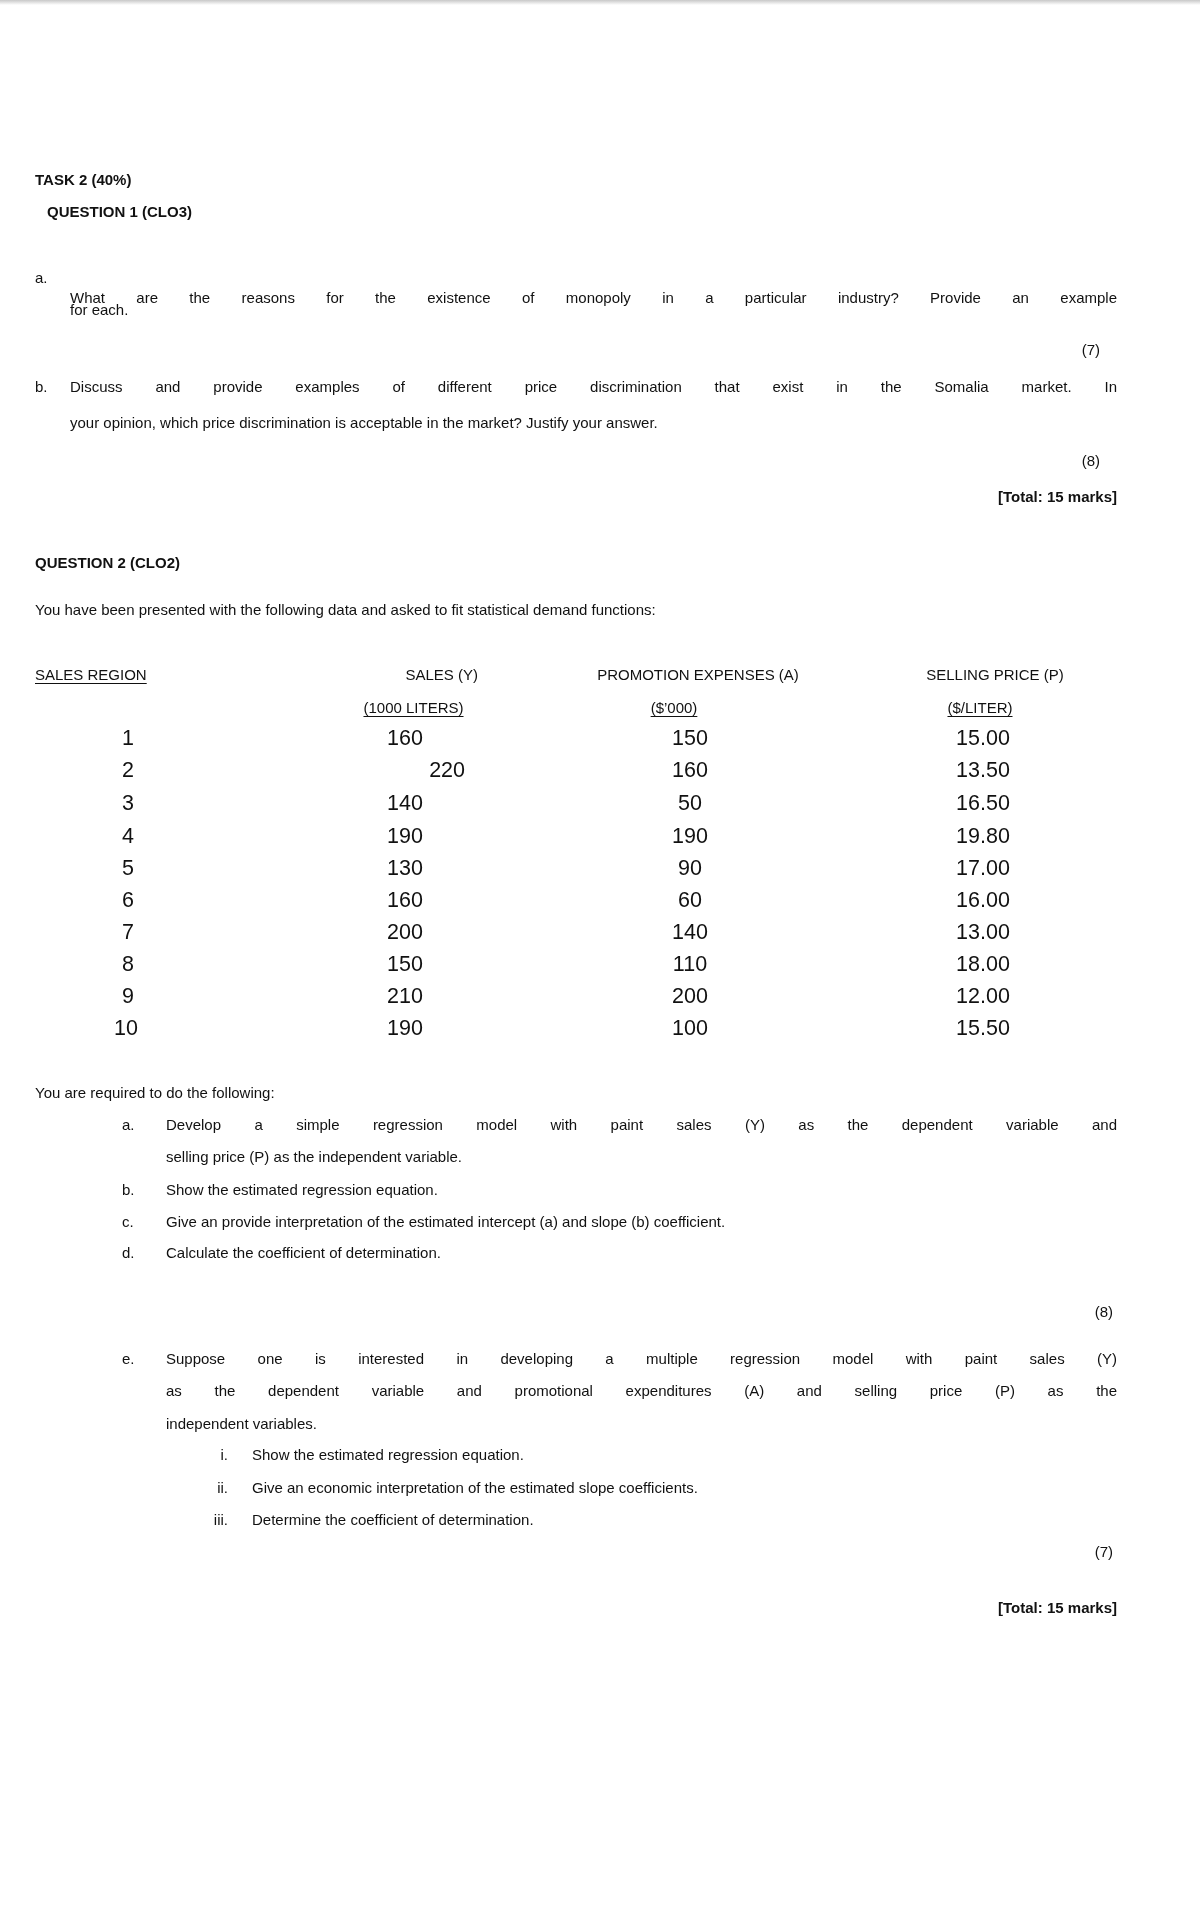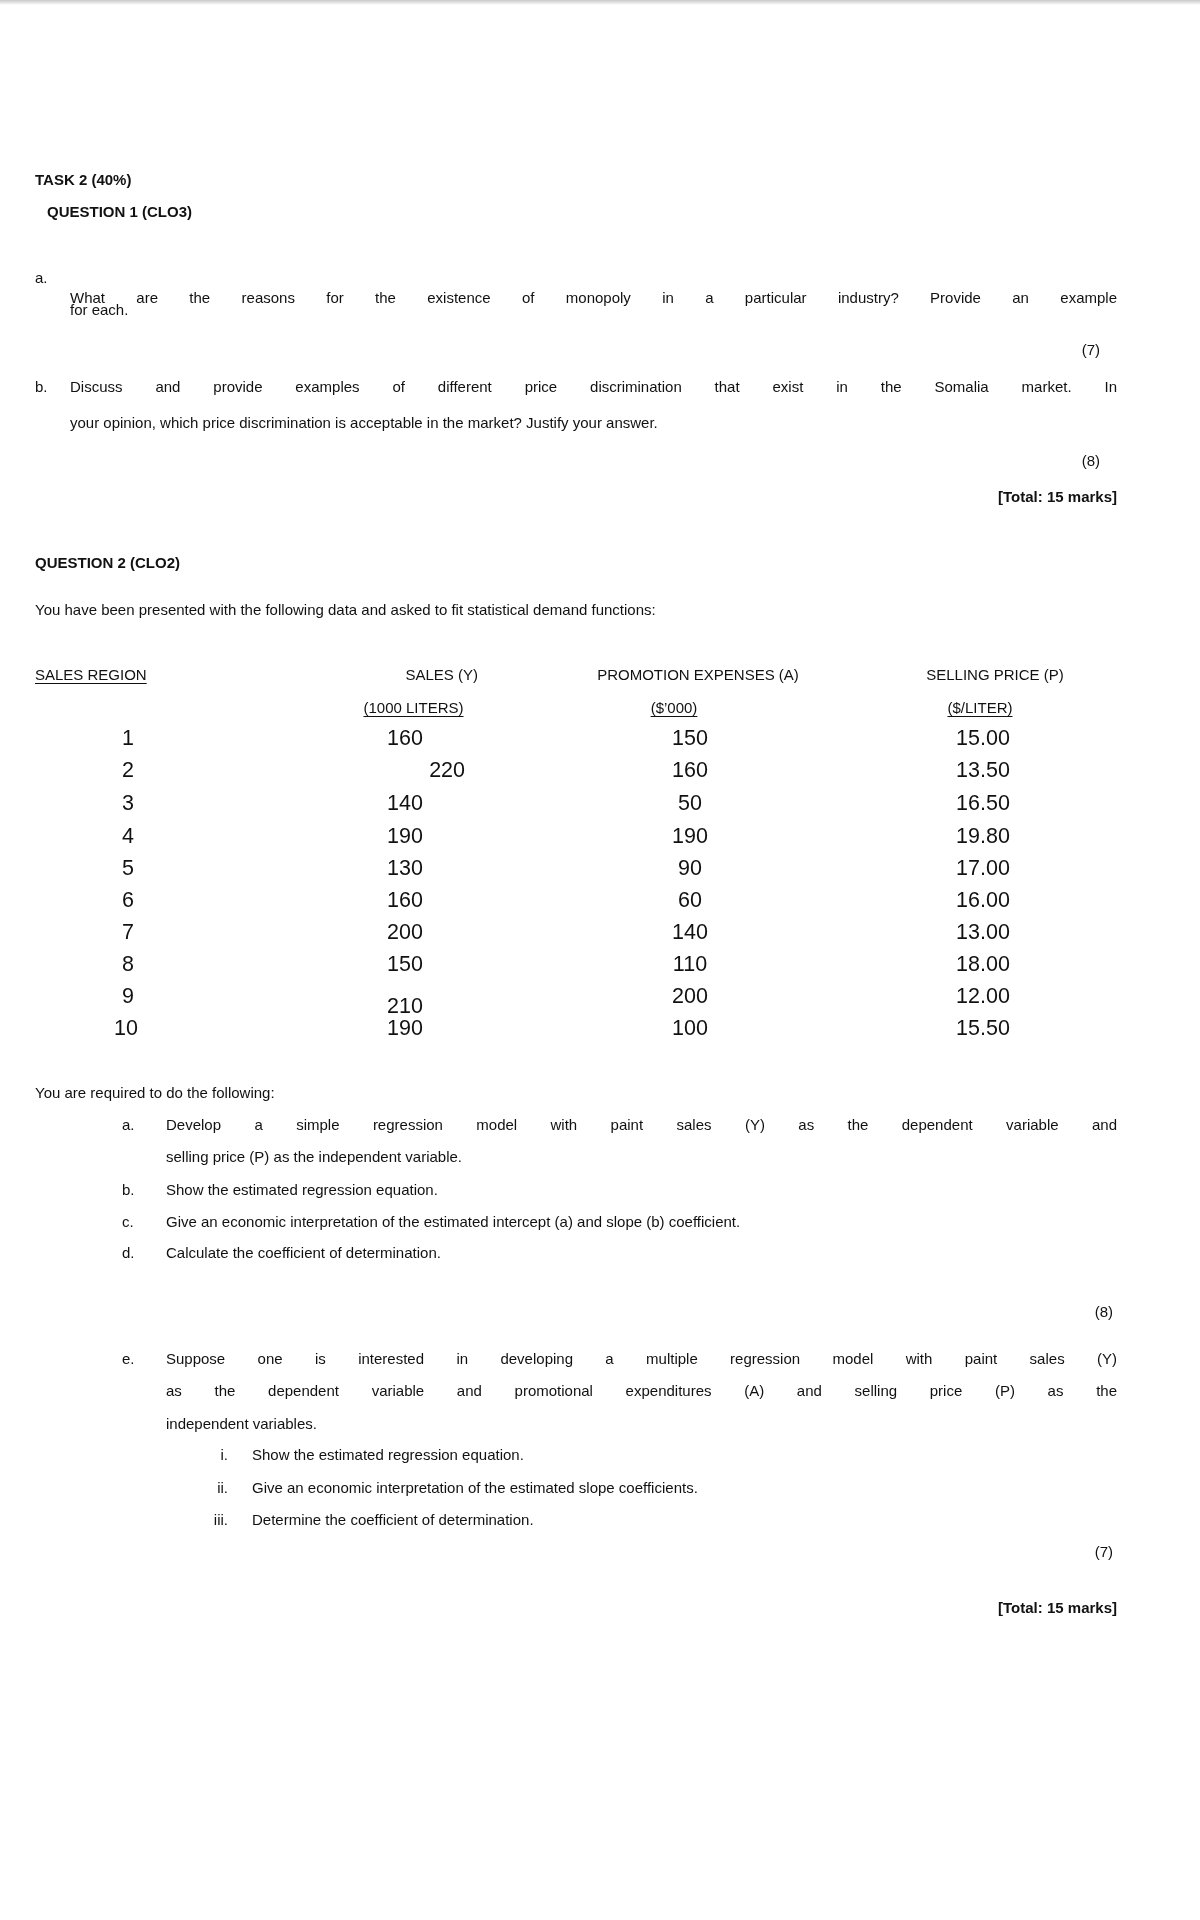--- a/index.html
+++ b/index.html
@@ -89,21 +89,21 @@
     <div class="num" style="left:923px; top:919px;">13.00</div>
   </div>
   <div>
     <div class="num" style="left:68px; top:951px;">8</div>
     <div class="num" style="left:345px; top:951px;">150</div>
     <div class="num" style="left:630px; top:951px;">110</div>
     <div class="num" style="left:923px; top:951px;">18.00</div>
   </div>
   <div>
     <div class="num" style="left:68px; top:983px;">9</div>
-    <div class="num" style="left:345px; top:983px;margin-top:10px;">210</div>
+    <div class="num" style="left:345px; top:983px;">210</div>
     <div class="num" style="left:630px; top:983px;">200</div>
     <div class="num" style="left:923px; top:983px;">12.00</div>
   </div>
   <div>
     <div class="num" style="left:66px; top:1015px;text-align:center;">10</div>
     <div class="num" style="left:345px; top:1015px;">190</div>
     <div class="num" style="left:630px; top:1015px;">100</div>
     <div class="num" style="left:923px; top:1015px;">15.50</div>
   </div>
 </div>
@@ -111,21 +111,21 @@
 <div class="ln" style="left:35px; top:1080px;">You are required to do the following:</div>
 
 <div class="ln" style="left:122px; top:1112px;">a.</div>
 <div class="ln just" style="left:166px; top:1112px; width:951px;">Develop a simple regression model with paint sales (Y) as the dependent variable and</div>
 <div class="ln" style="left:166px; top:1144px;">selling price (P) as the independent variable.</div>
 
 <div class="ln" style="left:122px; top:1177px;">b.</div>
 <div class="ln" style="left:166px; top:1177px;">Show the estimated regression equation.</div>
 
 <div class="ln" style="left:122px; top:1209px;">c.</div>
-<div class="ln" style="left:166px; top:1209px;">Give an economic interpretation of the estimated intercept (a) and slope (b) coefficient.</div>
+<div class="ln" style="left:166px; top:1209px;">Give an provide interpretation of the estimated intercept (a) and slope (b) coefficient.</div>
 
 <div class="ln" style="left:122px; top:1240px;">d.</div>
 <div class="ln" style="left:166px; top:1240px;">Calculate the coefficient of determination.</div>
 
 <div class="ln r" style="left:1013px; top:1299px; width:100px;">(8)</div>
 
 <div class="ln" style="left:122px; top:1346px;">e.</div>
 <div class="ln just" style="left:166px; top:1346px; width:951px;">Suppose one is interested in developing a multiple regression model with paint sales (Y)</div>
 <div class="ln just" style="left:166px; top:1378px; width:951px;">as the dependent variable and promotional expenditures (A) and selling price (P) as the</div>
 <div class="ln" style="left:166px; top:1411px;">independent variables.</div>

